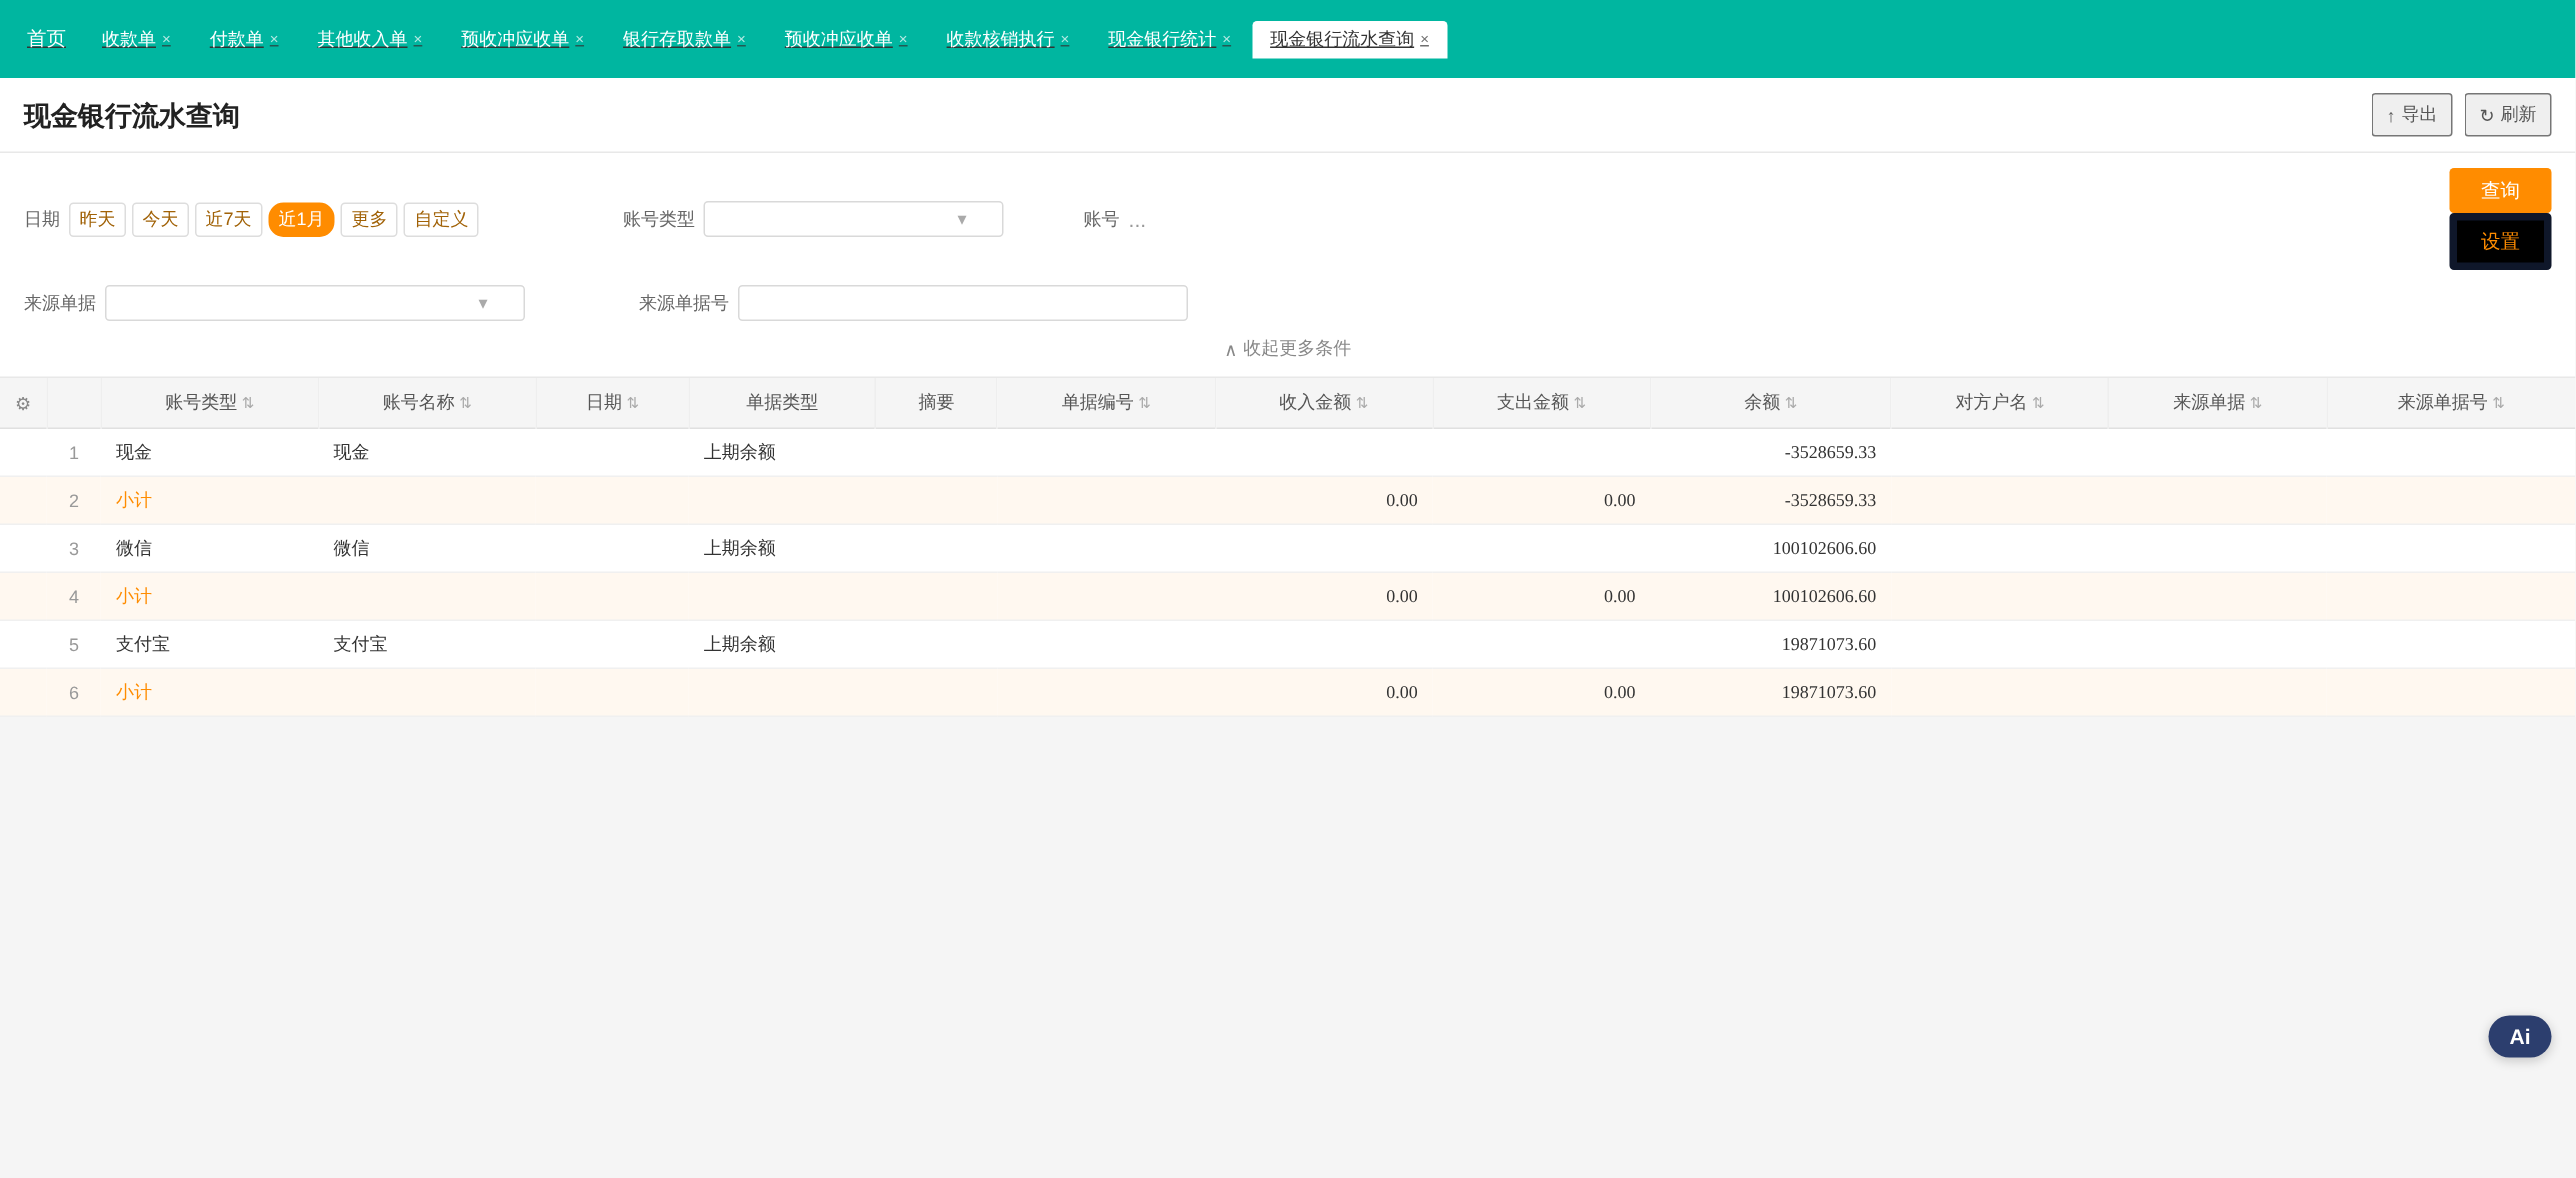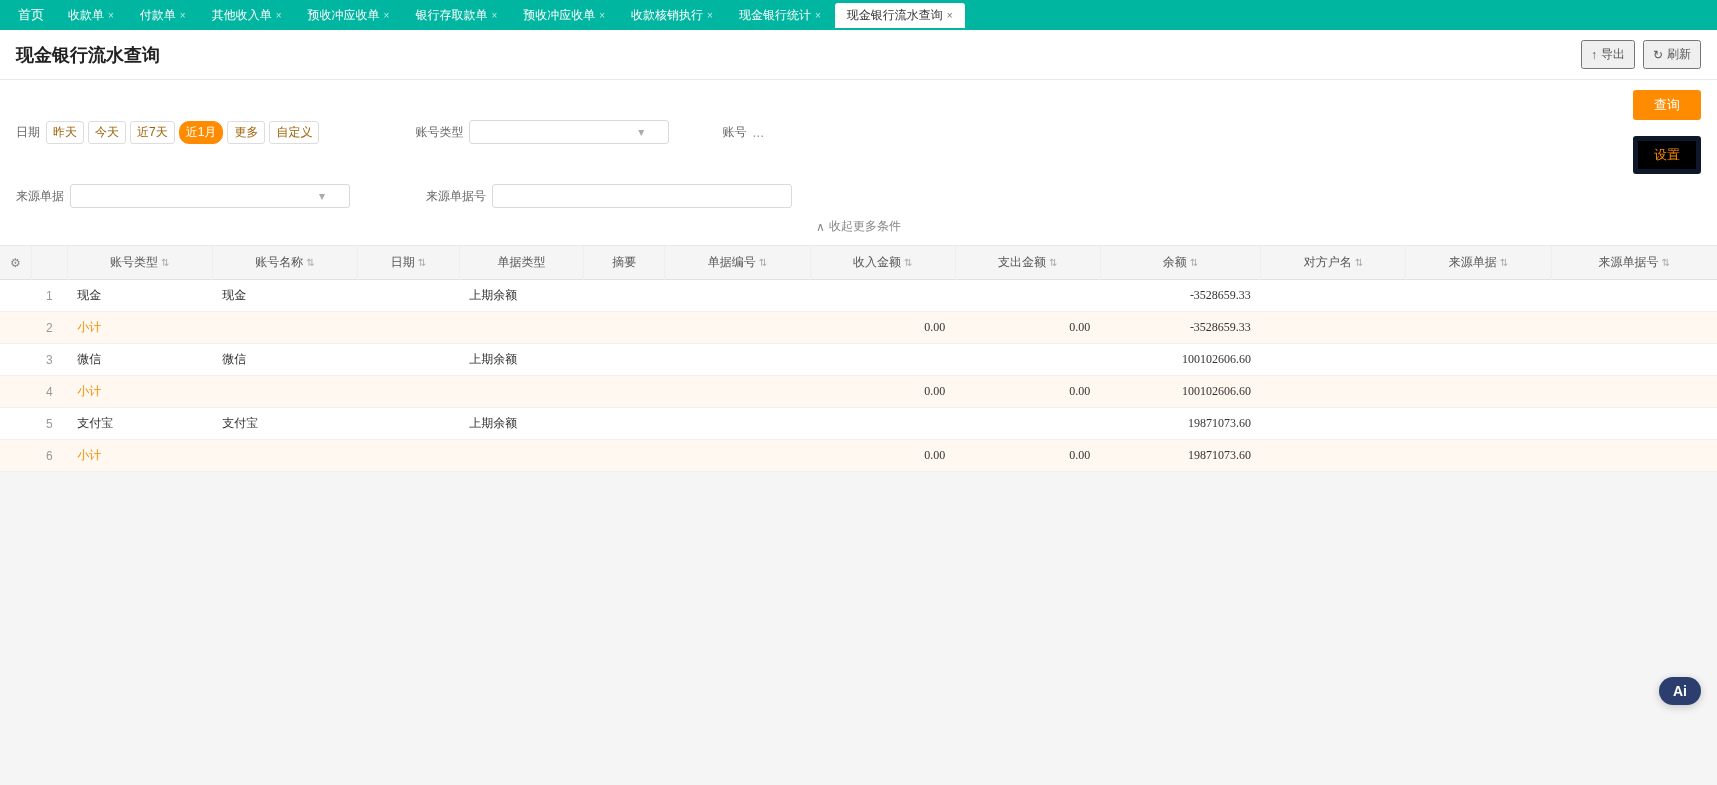--- a/index.html
+++ b/index.html
@@ -3,23 +3,24 @@
   <meta charset="utf-8">
   <style>
     * { box-sizing: border-box; margin: 0; padding: 0; }
     body { font-family: 'Microsoft YaHei', Arial, sans-serif; font-size: 12px; background: #f5f5f5; color: #333; }
 
     
     .top-nav {
       background: #00b6a0;
       display: flex;
       align-items: center;
-      height: 30px;
+      height: 52px;
       padding: 0 8px;
       gap: 2px;
+      text-decoration: underline;
     }
     .nav-tab {
       color: #fff;
       padding: 4px 12px;
       cursor: pointer;
       font-size: 12px;
       display: flex;
       align-items: center;
       gap: 4px;
       border-radius: 3px 3px 0 0;
@@ -274,21 +275,21 @@
         <span></span>
         <span style="color:#aaa;">▾</span>
       </div>
     </div>
 
     <div class="filter-item" style="margin-left:37px;">
       <span class="filter-label">账号</span>
       <span class="dots-btn">...</span>
     </div>
 
-    <div style="margin-left:auto;display:flex;flex-direction:column;gap:16px;">
+    <div style="margin-left:auto;display:flex;flex-direction:column;gap:0;">
       <button class="query-btn">查询</button>
       <button class="settings-btn">设置</button>
     </div>
   </div>
 
   <div class="filter-row">
 
     <div class="filter-item">
       <span class="filter-label">来源单据</span>
       <div class="select-input" style="min-width:280px;">

